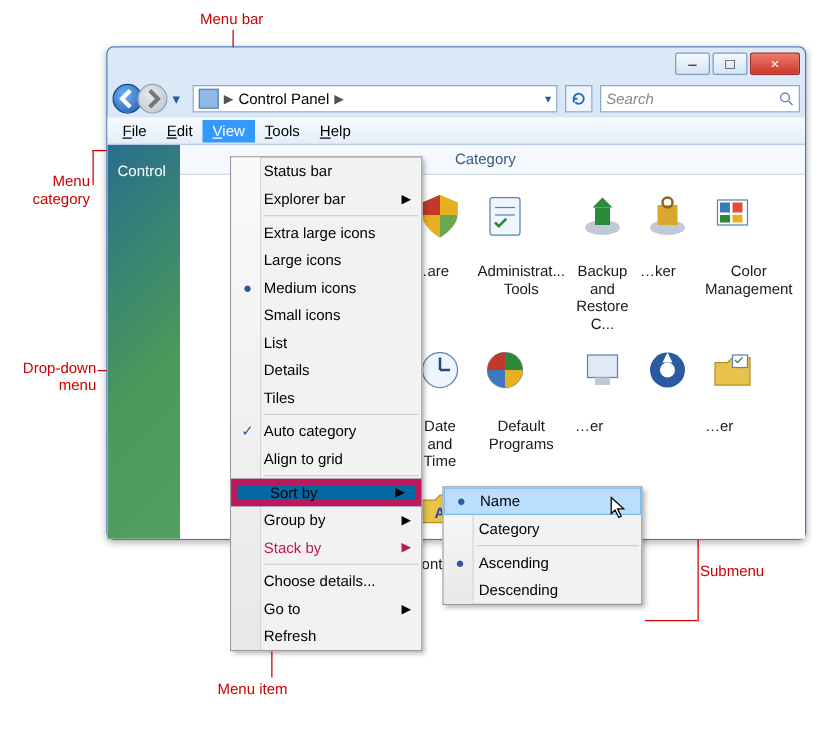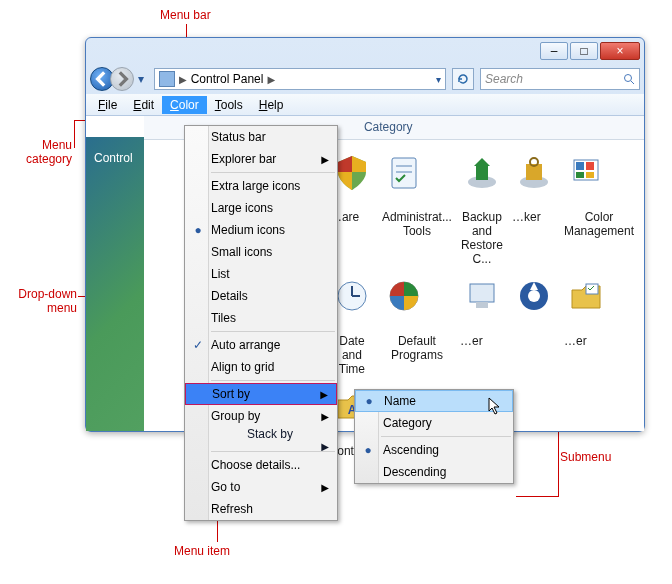--- a/index.html
+++ b/index.html
@@ -27,35 +27,35 @@
 .refresh-btn { width:22px;height:22px;background:#eef5fc;border:1px solid #8ba8c9;display:flex;align-items:center;justify-content:center;}
 .search { width:160px;height:22px;background:#fff;border:1px solid #8ba8c9;display:flex;align-items:center;padding:0 4px;gap:4px;color:#888;font-style:italic;}
 .search svg{width:12px;height:12px;}
 
 .menubar { height: 22px; background: linear-gradient(#f6fafd,#e4eef9); border-bottom:1px solid #b5c9e2; display:flex; align-items:center; padding-left:4px;}
 .menubar .mitem { padding:2px 8px; text-decoration: underline; text-decoration-color: transparent;}
 .menubar .mitem::first-letter { text-decoration: underline; }
 .menubar .mitem.hl { background:#3399ff;color:#fff;}
 
 .client { display:flex; height: calc(100% - 78px); background:#fff;}
-.sidebar { width:100px; background: linear-gradient(135deg,#2a6e8e 0%,#4a9a5a 60%,#52a060 100%); color:#fff; padding:10px 8px;margin-top:21px;}
+.sidebar { width:100px; background: linear-gradient(135deg,#2a6e8e 0%,#4a9a5a 60%,#52a060 100%); color:#fff; padding:10px 8px;}
 .sidebar .item { padding:4px 0;}
 .sidebar .item.bold { font-weight:bold; list-style: disc; margin-left:14px;}
 .content { flex:1; position:relative;}
 .col-head { height:24px; border-bottom:1px solid #d0dae5; padding:4px 10px 4px 220px; background:#f5f8fc; color:#3a5a82;}
 .icons-grid { display:grid; grid-template-columns: repeat(5,1fr); gap:8px; padding:10px 10px 10px 186px; }
 .icon-cell { display:flex; flex-direction:column; align-items:flex-start; text-align:center; gap:16px; font-size:11px; color:#1a1a1a;}
 .icon-img { width:44px; height:44px; display:flex;align-items:center;justify-content:center;}
 
 
 .ddmenu { position:absolute; left:184px; top:125px; width:154px; background:#f2f2f2; border:1px solid #9a9a9a; box-shadow:2px 2px 4px rgba(0,0,0,.3);}
 .ddmenu .row { display:flex; align-items:center; height:22px; padding:0 8px 0 26px; position:relative; color:#000;}
 .ddmenu .row.sep { height:1px; background:#d0d0d0; margin:2px 2px 2px 26px; padding:0;}
-.ddmenu .row.hl { background:#3b82f6; border:1px solid #be185d; height:22px;}
-.ddmenu .row.dis { color:#0f172a;flex-direction:column;}
+.ddmenu .row.hl { background:#0369a1; border:5px solid #be185d; height:22px;}
+.ddmenu .row.dis { color:#be185d;}
 .ddmenu .row .mark { position:absolute; left:6px; width:14px; text-align:center;}
 .ddmenu .row .arrow { margin-left:auto; font-size:10px;}
 .gutter { position:absolute; left:0; top:0; bottom:0; width:24px; background:linear-gradient(#fafafa,#e8e8e8); border-right:1px solid #d5d5d5;}
 
 
 .submenu { position:absolute; left:354px; top:389px; width:160px; background:#f2f2f2; border:1px solid #9a9a9a; box-shadow:2px 2px 4px rgba(0,0,0,.3);}
 .submenu .gutter { width:24px;}
 .submenu .row { display:flex;align-items:center;height:22px;padding:0 8px 0 28px;position:relative;}
 .submenu .row.hl { background:#badefb; border:1px solid #7abaf0;}
 .submenu .row .mark { position:absolute;left:6px;width:14px;text-align:center;}
@@ -134,21 +134,21 @@
       <svg style="margin-left:auto" viewBox="0 0 12 12">
           <circle cx="5" cy="5" r="3.5" stroke="#4a7abc" fill="none"></circle>
           <line x1="8" y1="8" x2="11" y2="11" stroke="#4a7abc"></line>
         </svg>
     </div>
   </div>
 
   <div class="menubar">
     <div class="mitem">File</div>
     <div class="mitem">Edit</div>
-    <div class="mitem hl">Color</div>
+    <div class="mitem hl">View</div>
     <div class="mitem">Tools</div>
     <div class="mitem">Help</div>
   </div>
 
   <div class="client">
     <div class="sidebar">
       <div class="item">Control</div>
     </div>
     <div class="content">
       <div class="col-head">Category</div>
@@ -302,21 +302,21 @@
     </div>
   <div class="row">
       <span>Details</span>
     </div>
   <div class="row">
       <span>Tiles</span>
     </div>
   <div class="row sep"></div>
   <div class="row">
       <span class="mark" style="color:#2a5aa0">✓</span>
-      <span>Auto arrange</span>
+      <span>Auto category</span>
     </div>
   <div class="row">
       <span>Align to grid</span>
     </div>
   <div class="row sep"></div>
   <div class="row hl">
       <span>Sort by</span>
       <span class="arrow">▶</span>
     </div>
   <div class="row">

